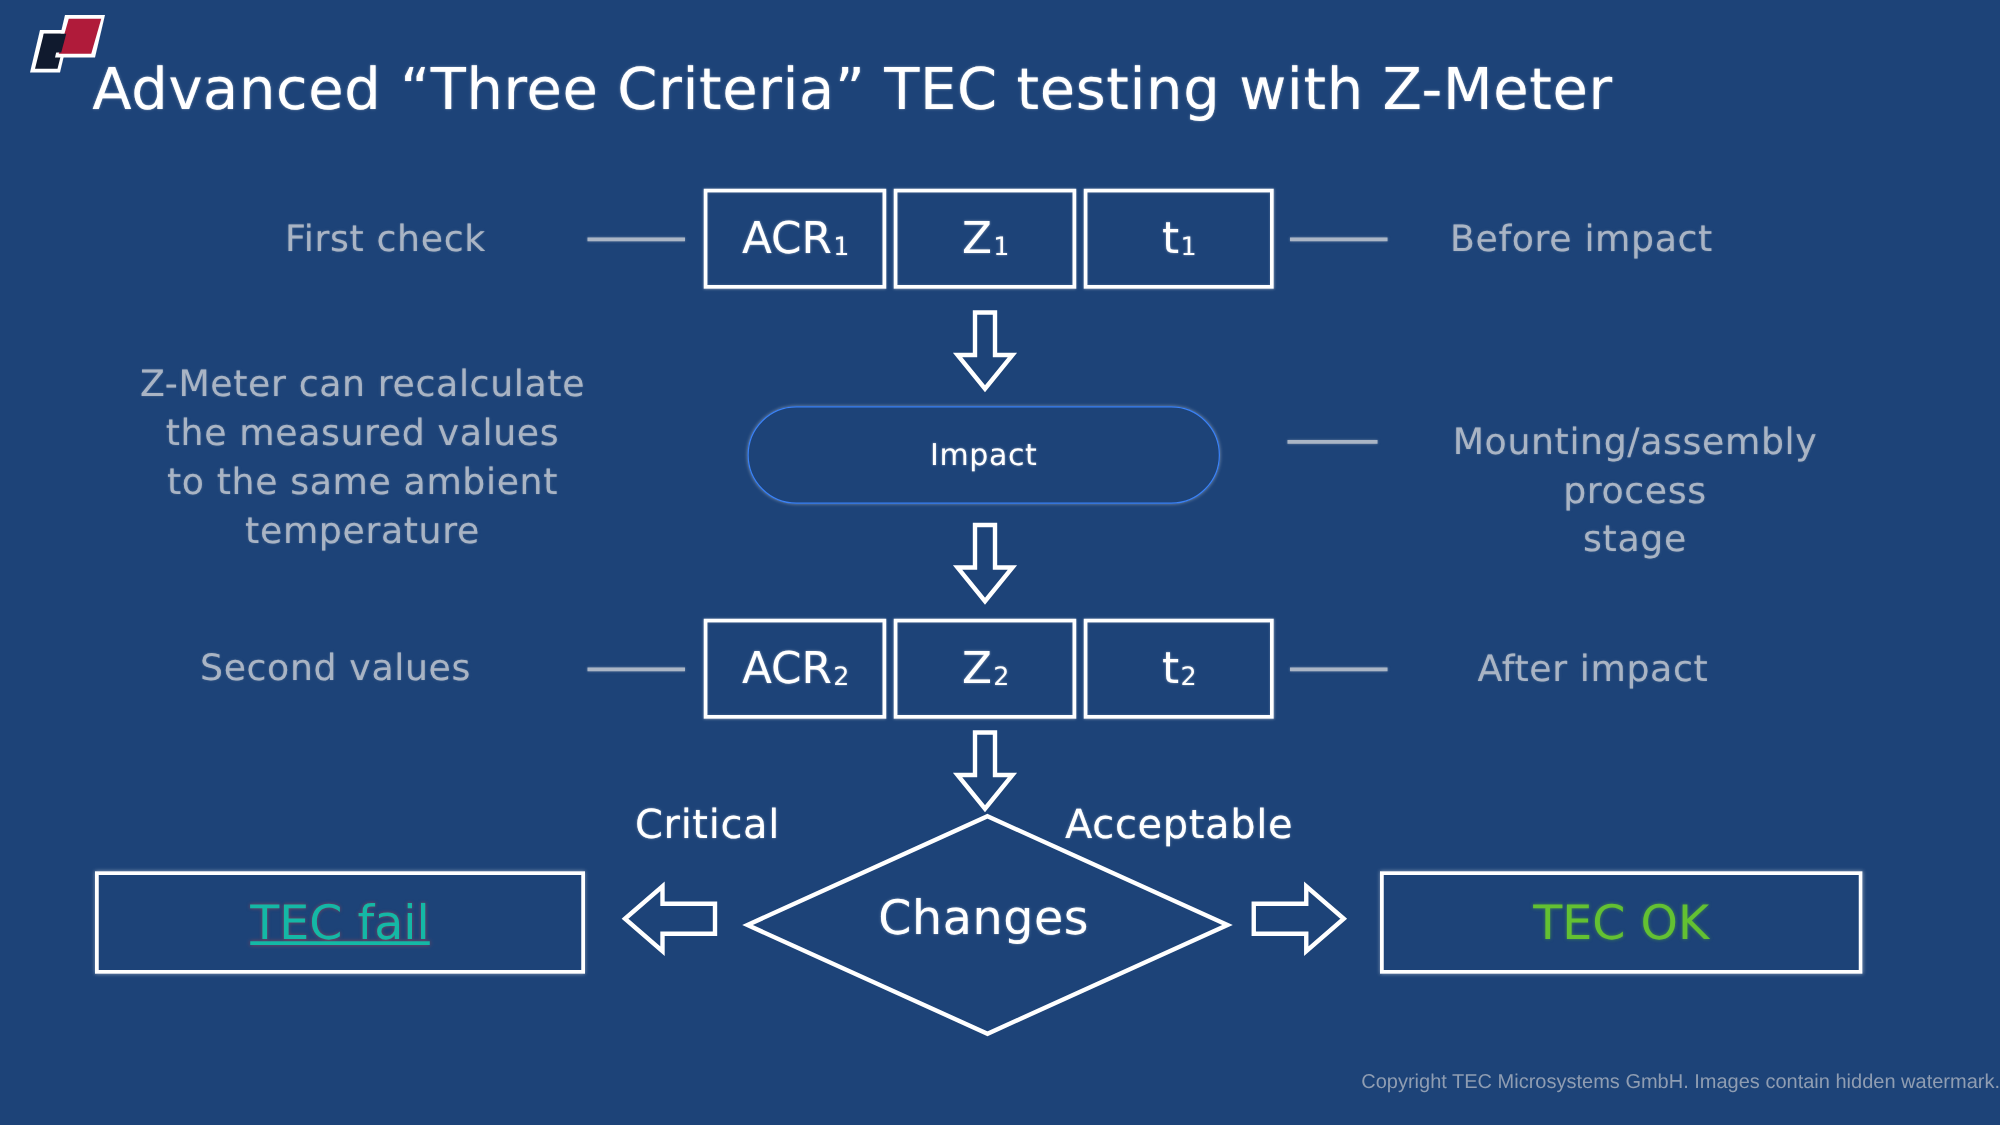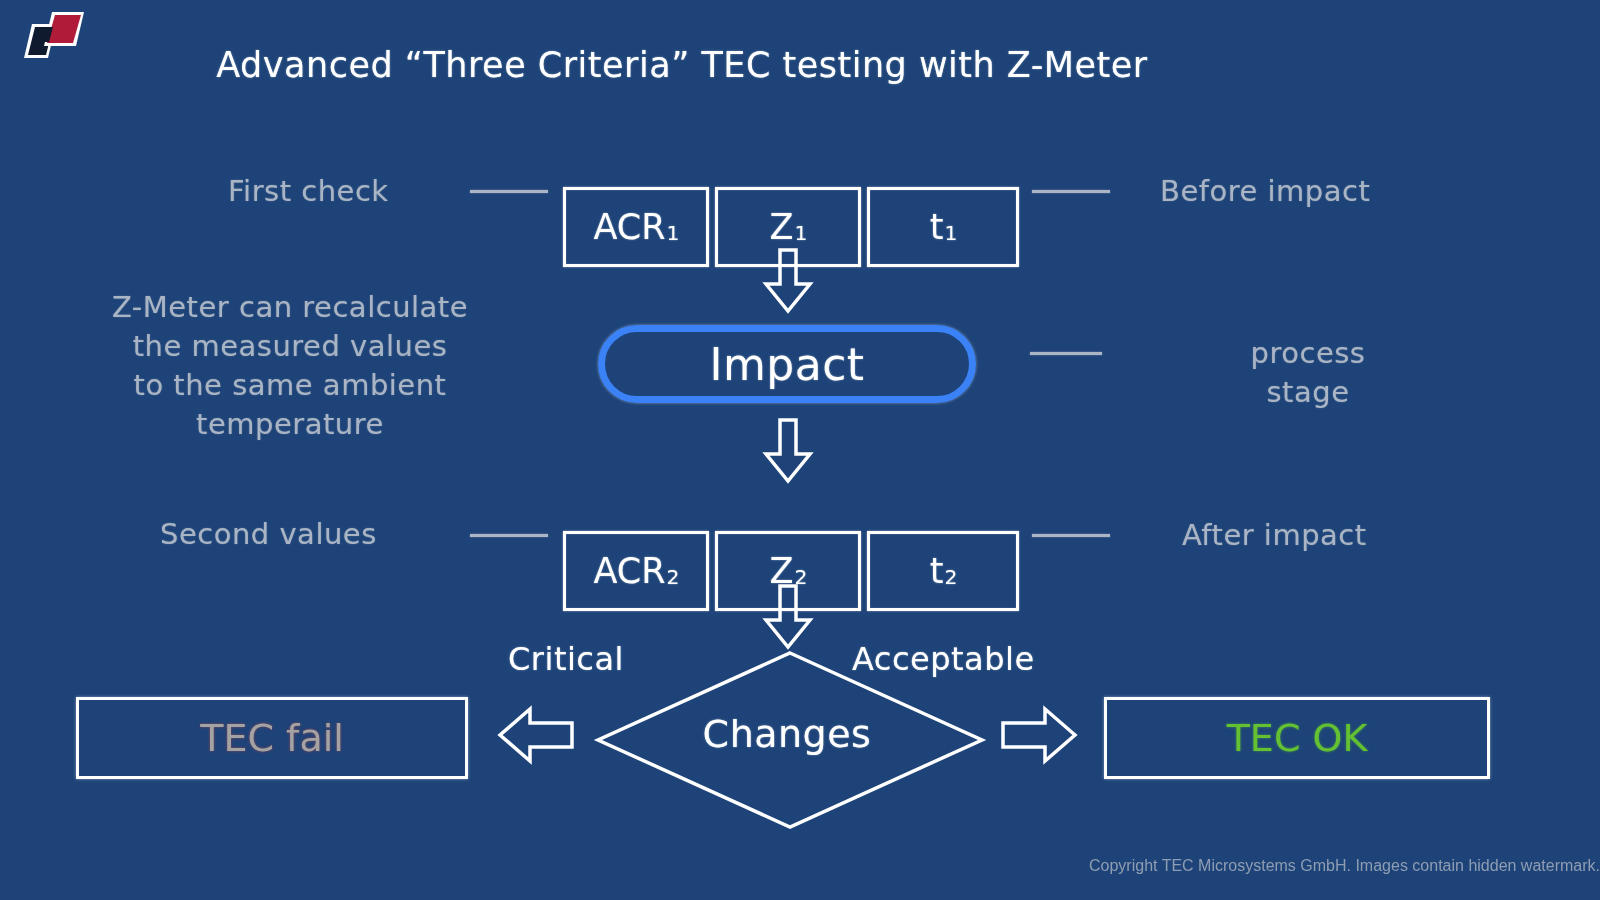--- a/index.html
+++ b/index.html
@@ -38,21 +38,21 @@
     height: 52px;
   }
 
   
   #title {
     position: absolute;
     top: 48px;
     left: 0;
     width: 1364px;
     text-align: center;
-    font-size: 35px;
+    font-size: 46px;
     font-weight: 400;
     line-height: 1;
   }
 
   
   .abs { position: absolute; }
 
   
   .side-cap {
     font-size: 29px;
@@ -77,65 +77,64 @@
     border: 3px solid #ffffff;
     background: transparent;
     display: flex;
     align-items: center;
     justify-content: center;
     font-size: 35px;
     color: #ffffff;
     box-shadow: 0 0 2px rgba(255,255,255,0.5), inset 0 0 2px rgba(255,255,255,0.25);
     text-shadow: 0 0 2px rgba(255,255,255,0.5);
     height: 80px;
-    margin-top: 36px;
   }
   .meas-box sub {
     font-size: 0.58em;
     vertical-align: baseline;
     position: relative;
     top: 0.28em;
     left: 1px;
   }
   .w-acr { width: 146px; }
   .w-z   { width: 146px; }
   .w-t   { width: 152px; }
 
   
   #impact-box {
     position: absolute;
     left: 598px;
     top: 325px;
     width: 378px;
     height: 78px;
-    border: 7px solid #3b82f6;
+    border: 1px solid #3b82f6;
     border-radius: 39px;
     display: flex;
     align-items: center;
     justify-content: center;
-    font-size: 44px;
+    font-size: 24px;
     color: #ffffff;
     box-shadow: 0 0 3px rgba(255,255,255,0.45);
     text-shadow: 0 0 2px rgba(255,255,255,0.5);
   }
 
   
   .result-box {
     position: absolute;
     border: 3px solid #ffffff;
     display: flex;
     align-items: center;
     justify-content: center;
     font-size: 38px;
     height: 82px;
     box-shadow: 0 0 3px rgba(255,255,255,0.45);
   }
   #tec-fail-box { left: 76px;   top: 697px; width: 392px; }
   #tec-ok-box   { left: 1104px; top: 697px; width: 386px; }
-  #tec-fail-label { color: #a3a3a3; text-shadow: 0 0 3px rgba(232,69,60,0.55); }
+  #tec-fail-label { color: #14b8a6; text-shadow: 0 0 3px rgba(232,69,60,0.55); text-decoration: underline; }
   #tec-ok-label   { color: #63c132; text-shadow: 0 0 3px rgba(99,193,50,0.55); }
 
   
   #changes-label {
     position: absolute;
     left: 612px;
     top: 712px;
     width: 350px;
     text-align: center;
     font-size: 38px;
@@ -211,20 +210,21 @@
   <div>temperature</div>
 </div>
 
 <div id="impact-box" class="chalk">
   <span>Impact</span>
 </div>
 
 <div class="connector" style="left:1030px; top:352px; width:72px;"></div>
 
 <div class="abs side-cap chalk chalk-dim" style="left:1118px; top:334px; width:380px; text-align:center;">
+  <div>Mounting/assembly</div>
   <div>process</div>
   <div>stage</div>
 </div>
 
 <div class="abs" style="left:762px; top:418px;">
   <svg width="52" height="66" viewBox="0 0 52 66">
     <polygon points="18,2 34,2 34,36 48,36 26,63 4,36 18,36" fill="none" stroke="#ffffff" stroke-width="3.5" stroke-linejoin="miter"></polygon>
   </svg>
 </div>
 

